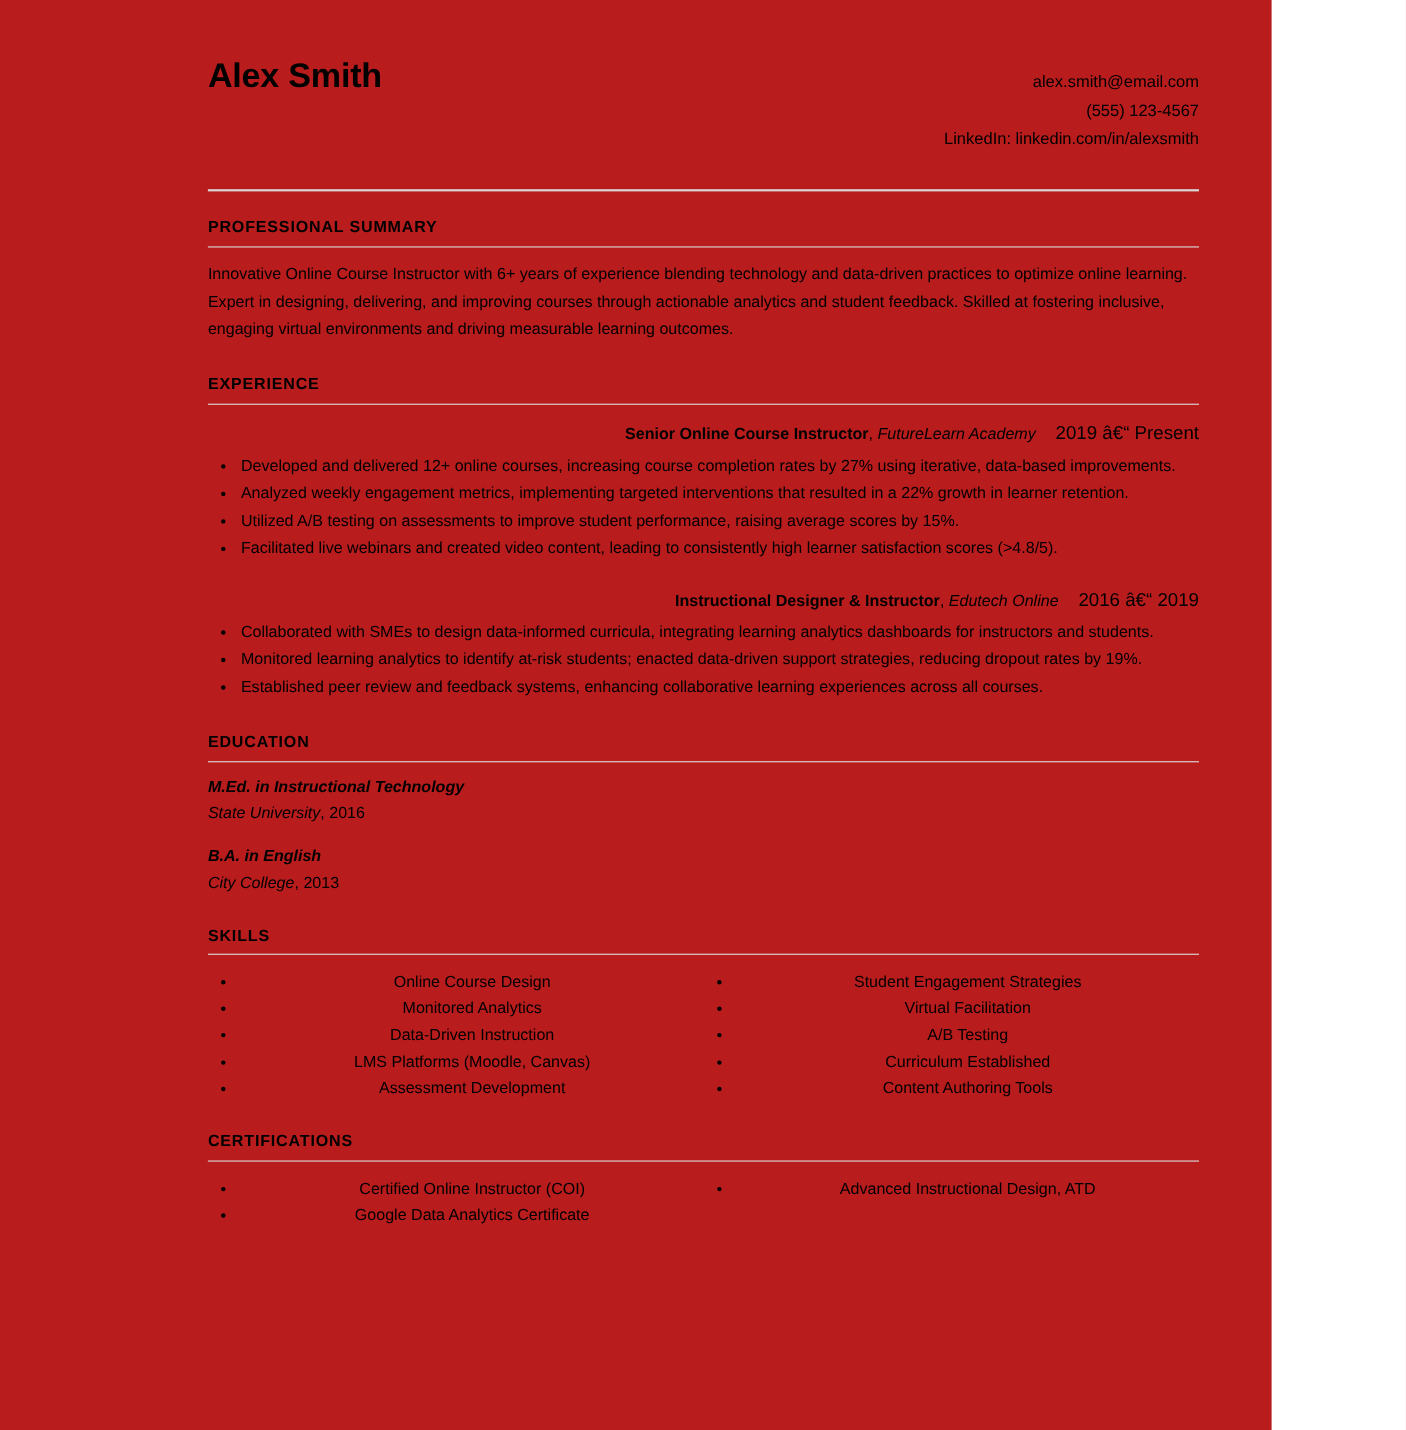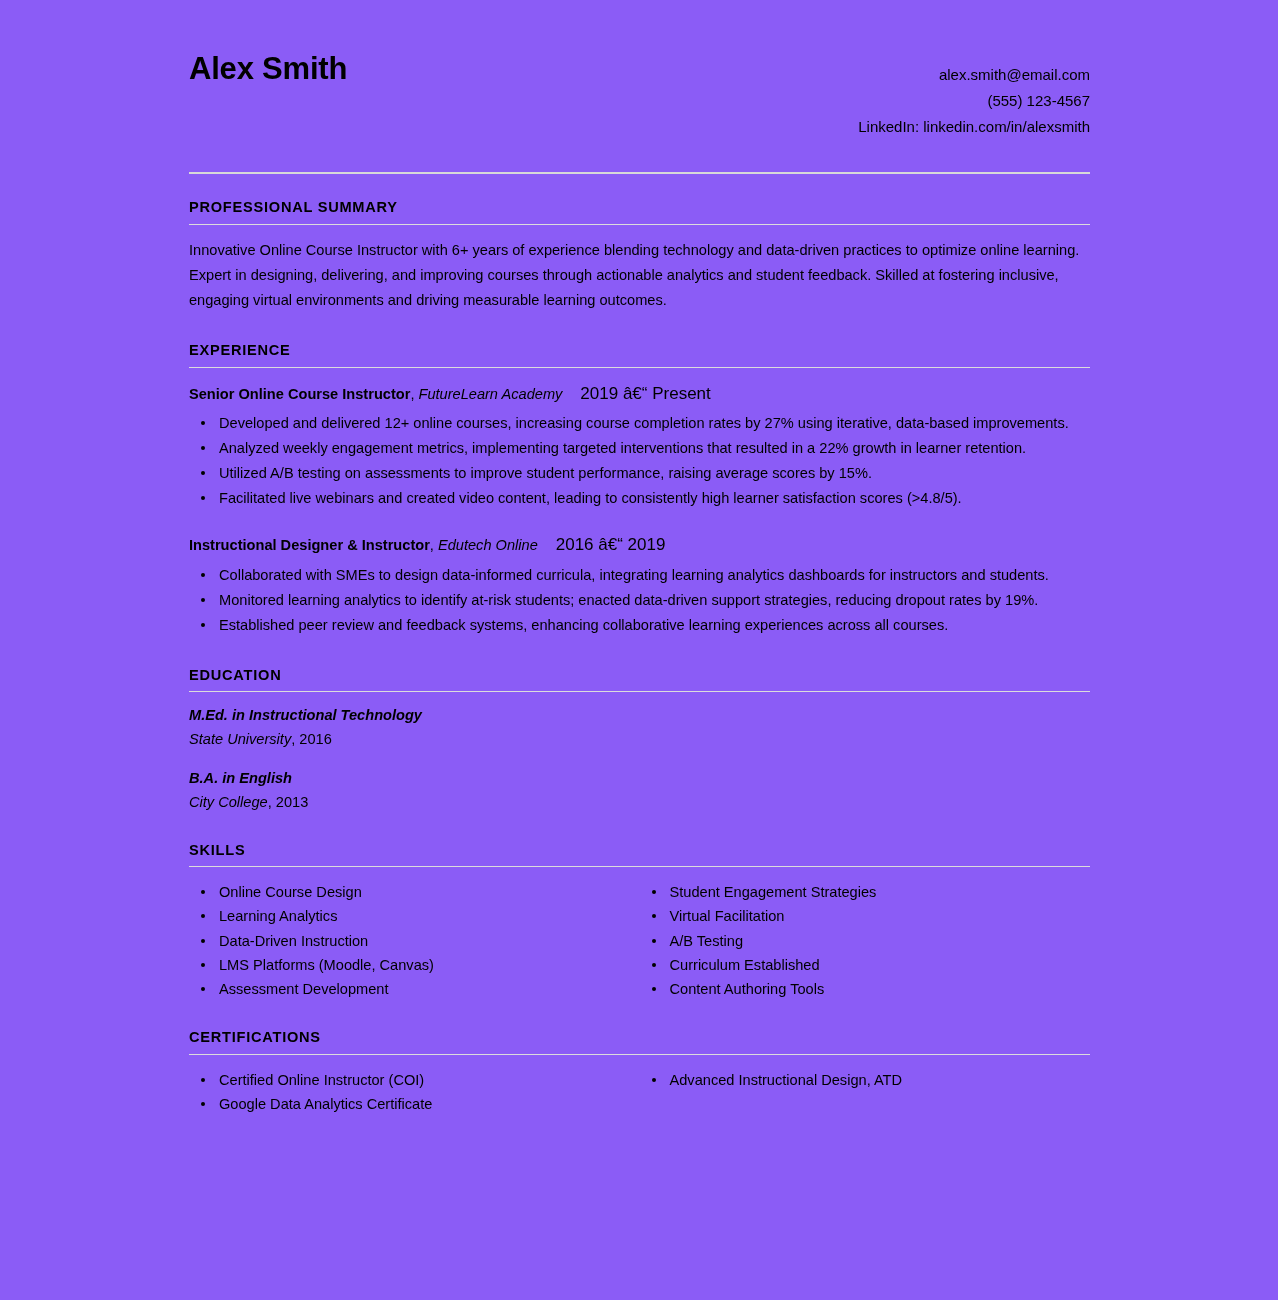--- a/index.html
+++ b/index.html
@@ -9,23 +9,23 @@
     background: #ffffff;
   }
   body {
     width: 1278px;
     min-height: 1300px;
     font-family: "Liberation Sans", sans-serif;
     color: #000000;
     -webkit-font-smoothing: antialiased;
   }
   .page {
-    width: 1278px;
+    width: 1156px;
     min-height: 1300px;
-    background: #8b5cf6;
+    background: #b91c1c;
     box-sizing: border-box;
     position: relative;
   }
   .sheet {
     position: absolute;
     left: 189px;
     top: 0;
     width: 901px;
   }
 
@@ -85,21 +85,21 @@
     margin: 0;
     color: #000;
   }
 
   
   .job { margin-bottom: 6px; }
   .job + .job { margin-top: 22px; }
   .job-head {
     display: flex;
     align-items: baseline;
-    justify-content: flex-start;
+    justify-content: flex-end;
     font-size: 14.6px;
     line-height: 1.5;
     margin-bottom: 5px;
   }
   .job-role { font-weight: bold; }
   .job-company { font-style: italic; font-weight: normal; }
   .job-dates { white-space: nowrap; font-size: 17px; padding-left: 18px; }
 
   ul.bullets {
     margin: 0;
@@ -143,20 +143,21 @@
   .edu-school .school-name { font-style: italic; }
 
   
   .two-col {
     display: flex;
     width: 100%;
   }
   .two-col .col {
     width: 50%;
     box-sizing: border-box;
+    text-align: center;
   }
   .two-col ul {
     margin: 0;
     padding: 0 0 0 30px;
     list-style: none;
   }
   .two-col ul li {
     position: relative;
     font-size: 14.6px;
     line-height: 1.66;
@@ -250,21 +251,21 @@
       </div>
     </div>
 
     <div class="section" id="skills-section">
       <h2 class="section-title">SKILLS</h2>
       <hr class="section-rule">
       <div class="two-col">
         <div class="col">
           <ul>
             <li>Online Course Design</li>
-            <li>Learning Analytics</li>
+            <li>Monitored Analytics</li>
             <li>Data-Driven Instruction</li>
             <li>LMS Platforms (Moodle, Canvas)</li>
             <li>Assessment Development</li>
           </ul>
         </div>
         <div class="col">
           <ul>
             <li>Student Engagement Strategies</li>
             <li>Virtual Facilitation</li>
             <li>A/B Testing</li>

